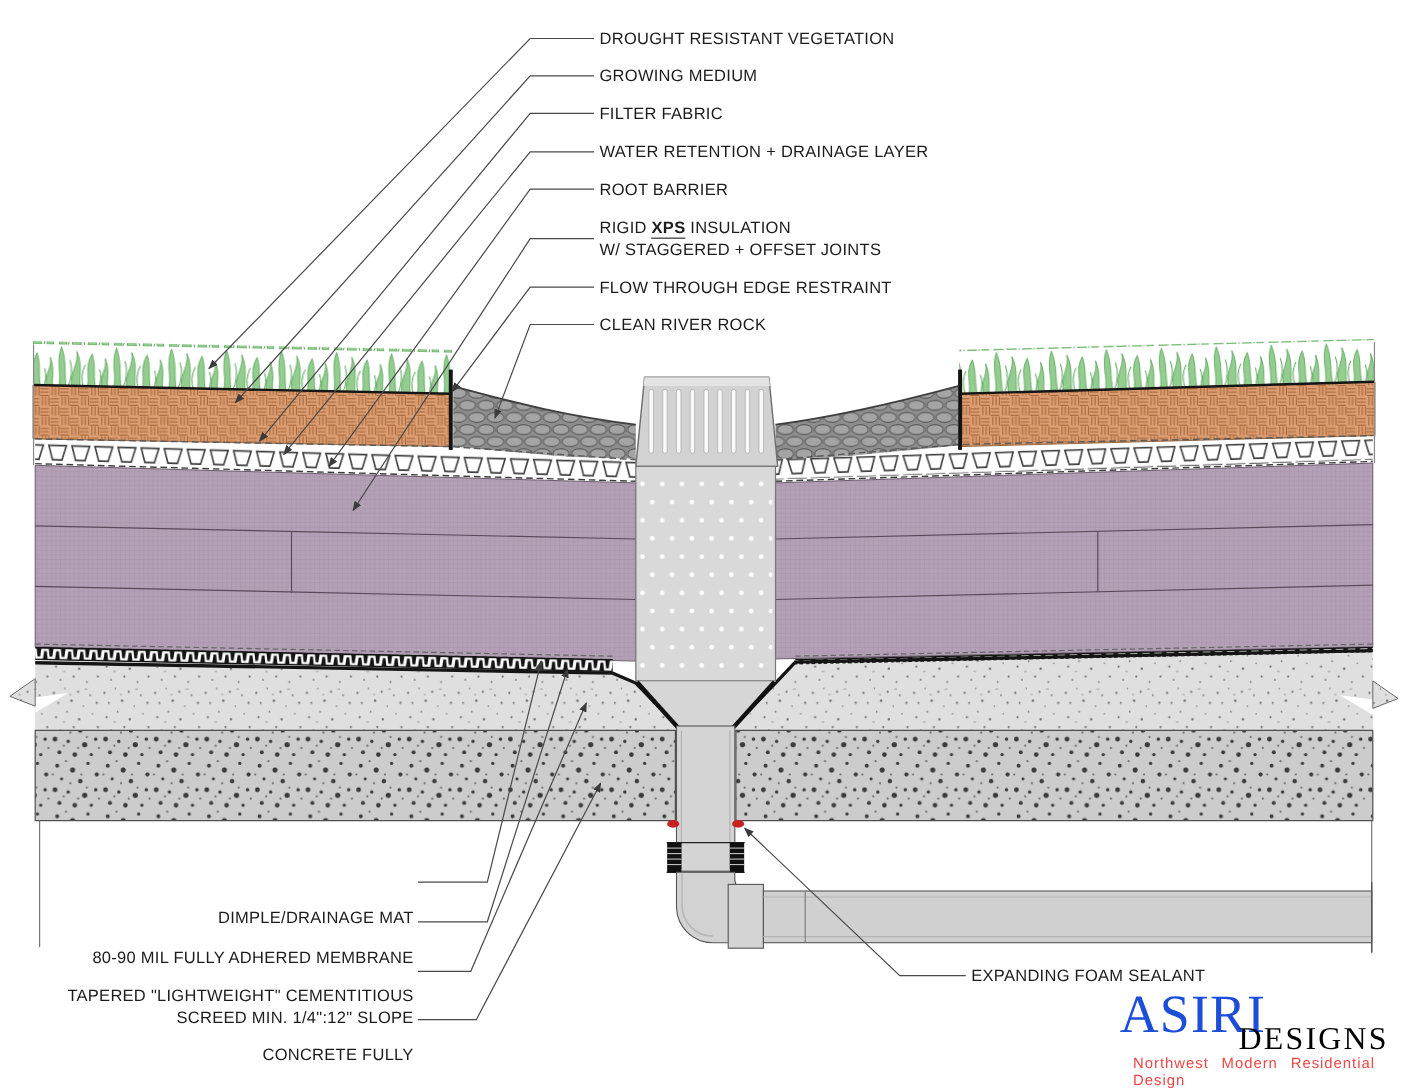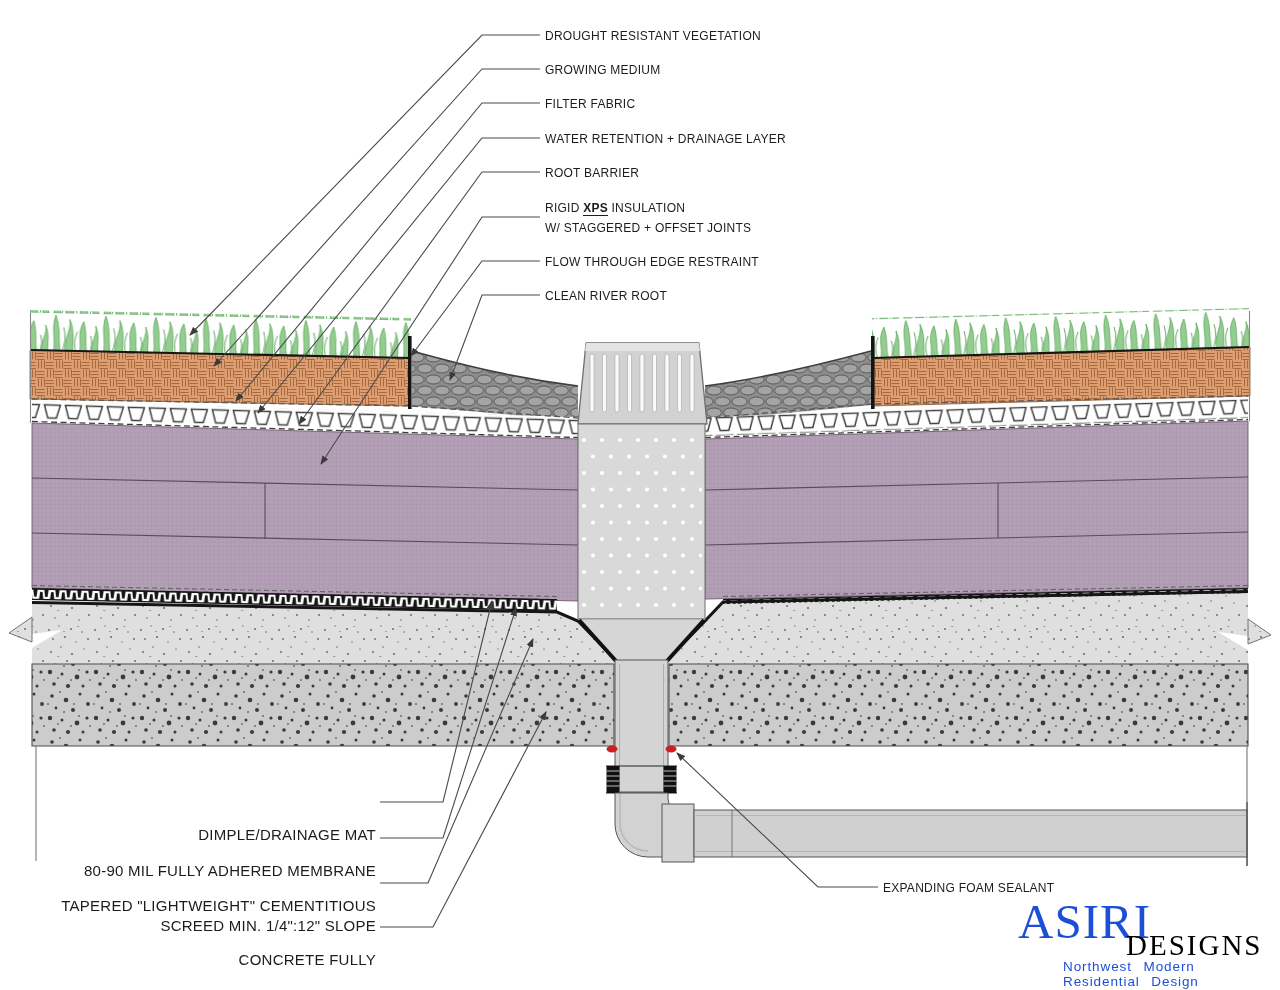--- a/index.html
+++ b/index.html
@@ -1,29 +1,29 @@
 <!DOCTYPE html>
 <html><head>
 <meta charset="utf-8">
 <style>
   html,body{margin:0;padding:0;background:#fff;}
   #stage{position:relative;width:1280px;height:990px;background:#fff;overflow:hidden;
          font-family:"Liberation Sans",sans-serif;}
   #stage svg{position:absolute;left:0;top:0;}
-  .callout{position:absolute;font-size:12px;color:#1c1c1c;letter-spacing:.25px;
+  .callout{position:absolute;font-size:15px;color:#1c1c1c;letter-spacing:.25px;
            white-space:nowrap;line-height:20px;}
   .callout .xps{font-weight:bold;border-bottom:1.6px solid #1c1c1c;}
   .bl{position:absolute;left:0;width:376px;text-align:right;font-size:15px;color:#1c1c1c;
       letter-spacing:.25px;white-space:nowrap;line-height:20px;margin-top:32px;}
   .logo-main{position:absolute;font-family:"Liberation Serif",serif;color:#1d4ed8;
              font-size:49px;letter-spacing:1px;}
   .logo-sub{position:absolute;font-family:"Liberation Serif",serif;color:#000000;
             font-size:29px;letter-spacing:2px;}
-  .logo-tag{position:absolute;font-size:13.5px;color:#1d4ed8;letter-spacing:.9px;
-            word-spacing:7px;margin-left:33px;}
+  .logo-tag{position:absolute;font-size:13.5px;color:#ef4444;letter-spacing:.9px;
+            word-spacing:7px;}
 </style>
 </head>
 <body>
 
 <div id="stage">
 
 <svg width="1280" height="990" viewBox="0 0 1280 990">
   <defs>
 
     <pattern id="basket" patternUnits="userSpaceOnUse" width="18" height="18">
@@ -311,21 +311,21 @@
   </g>
 </svg>
 
   <div class="callout" style="left:545px;top:26px">DROUGHT RESISTANT VEGETATION</div>
   <div class="callout" style="left:545px;top:60px">GROWING MEDIUM</div>
   <div class="callout" style="left:545px;top:94px">FILTER FABRIC</div>
   <div class="callout" style="left:545px;top:129px">WATER RETENTION + DRAINAGE LAYER</div>
   <div class="callout" style="left:545px;top:163px">ROOT BARRIER</div>
   <div class="callout" style="left:545px;top:252px">FLOW THROUGH EDGE RESTRAINT</div>
   <div class="callout" style="left:545px;top:198px"><span>RIGID </span><span class="xps">XPS</span><span> INSULATION</span><br><span>W/ STAGGERED + OFFSET JOINTS</span></div>
-  <div class="callout" style="left:545px;top:286px">CLEAN RIVER ROOT</div>
+  <div class="callout" style="left:545px;top:286px">CLEAN RIVER ROCK</div>
 
   <div class="bl" style="top:793px">DIMPLE/DRAINAGE MAT</div>
   <div class="bl" style="top:829px">80-90 MIL FULLY ADHERED MEMBRANE</div>
   <div class="bl" style="top:864px">TAPERED "LIGHTWEIGHT" CEMENTITIOUS</div>
   <div class="bl" style="top:884px">SCREED MIN. 1/4":12" SLOPE</div>
   <div class="bl" style="top:918px">CONCRETE FULLY</div>
 
   <div class="callout" style="left:883px;top:878px">EXPANDING FOAM SEALANT</div>
 
   <div class="logo-main" style="left:1018px;top:893px">ASIRI</div>

